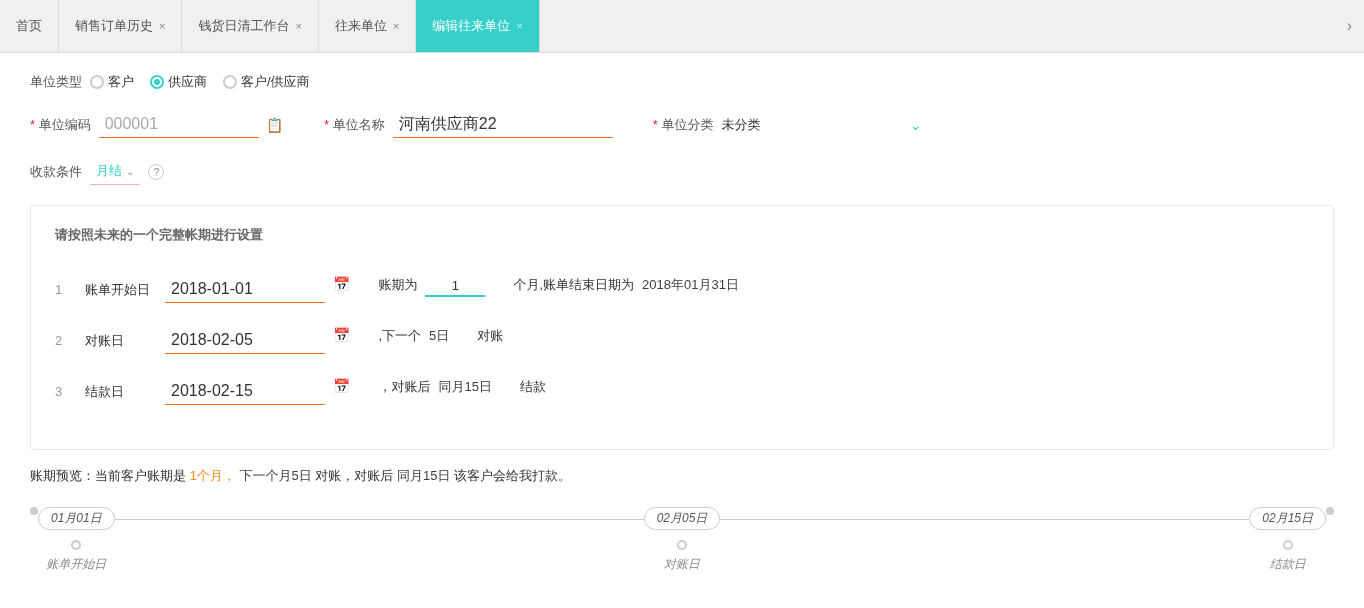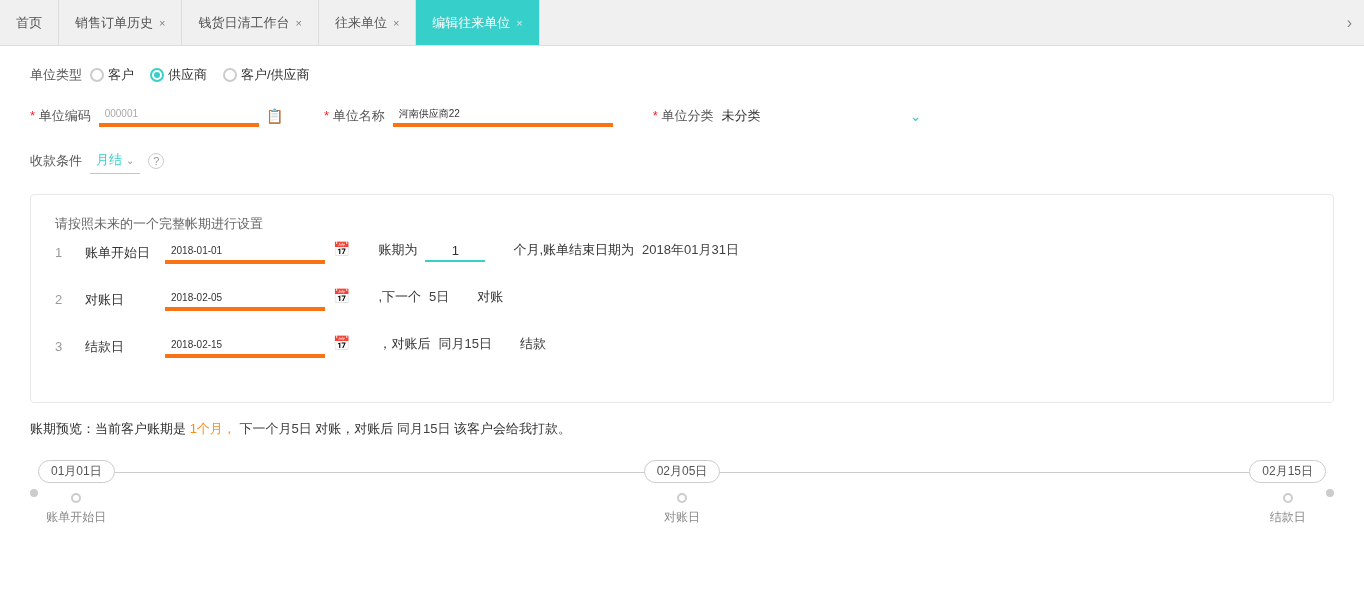--- a/index.html
+++ b/index.html
@@ -4,21 +4,21 @@
   <style>
     * { box-sizing: border-box; margin: 0; padding: 0; }
     body { font-family: "Microsoft YaHei", "PingFang SC", sans-serif; font-size: 13px; color: #333; background: #f5f5f5; }
 
     
     .tab-bar {
       display: flex;
       align-items: center;
       background: #f0f0f0;
       border-bottom: 1px solid #ddd;
-      height: 46px;
+      height: 53px;
       padding: 0;
     }
     .tab {
       display: flex;
       align-items: center;
       padding: 0 16px;
       height: 100%;
       cursor: pointer;
       font-size: 13px;
       color: #555;
@@ -103,23 +103,23 @@
       content: '';
       width: 6px;
       height: 6px;
       border-radius: 50%;
       background: #36cfc9;
     }
 
     
     .form-input {
       border: none;
-      border-bottom: 4px solid #f97316;
+      border-bottom: 1px solid #f97316;
       padding: 4px 6px;
-      font-size: 10px;
+      font-size: 16px;
       color: #333;
       outline: none;
       width: 160px;
     }
     .form-input-wide { width: 220px; }
     .form-input-code {
       color: #aaa;
     }
 
     
@@ -180,22 +180,23 @@
 
     
     .settings-box {
       border: 1px solid #e8e8e8;
       border-radius: 4px;
       padding: 20px 24px;
       margin-bottom: 16px;
     }
     .settings-title {
       color: #666;
-      margin-bottom: 8px;
-      font-size: 13px;
+      margin-bottom: 32px;
+      font-size: 13px;
+      font-weight: bold;
     }
 
     
     .setting-row {
       display: flex;
       align-items: center;
       margin-bottom: 24px;
       gap: 0;
     }
     .row-num {
@@ -237,23 +238,23 @@
     .preview-text {
       color: #333;
       font-size: 13px;
       margin-bottom: 20px;
       line-height: 1.6;
     }
 
     
     .timeline-wrap {
       display: flex;
-      align-items: center;
       position: relative;
       margin-top: 18px;
+      font-style: italic;
     }
     .timeline-line {
       position: absolute;
       top: 12px;
       left: 0;
       right: 0;
       height: 1px;
       background: #ccc;
       z-index: 0;
     }

